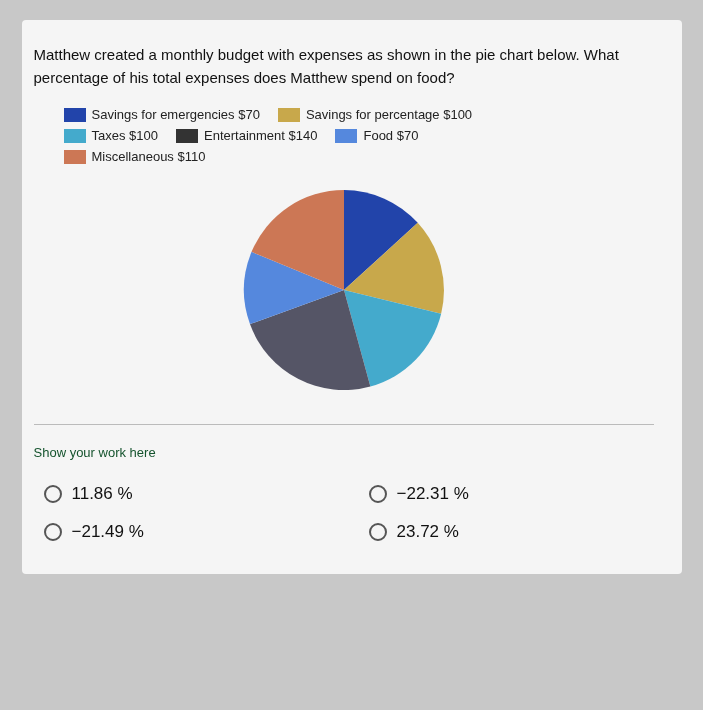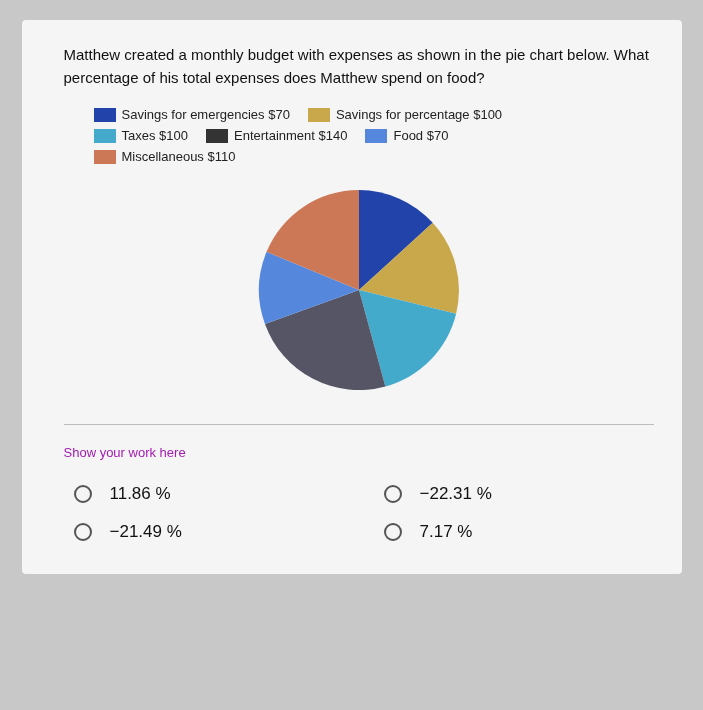--- a/index.html
+++ b/index.html
@@ -9,21 +9,21 @@
       width: 703px;
       min-height: 710px;
       display: flex;
       align-items: flex-start;
       justify-content: center;
     }
     .card {
       background: #f5f5f5;
       width: 660px;
       margin: 20px auto;
-      padding: 24px 28px 32px 42px;
+      padding: 24px 28px 32px 12px;
       border-radius: 4px;
     }
     .question-text {
       font-size: 15px;
       line-height: 1.5;
       color: #111;
       margin-bottom: 18px;
     }
     .legend {
       display: flex;
@@ -57,33 +57,33 @@
       justify-content: center;
       margin: 10px 0 24px 0;
     }
     .divider {
       border: none;
       border-top: 1px solid #bbb;
       margin: 10px 0 20px 0;
     }
     .work-label {
       font-size: 13px;
-      color: #a21caf;
+      color: #14532d;
       margin-bottom: 24px;
     }
     .options-grid {
       display: grid;
       grid-template-columns: 1fr 1fr;
       gap: 18px 40px;
       padding-left: 10px;
     }
     .option {
       display: flex;
       align-items: center;
-      gap: 18px;
+      gap: 10px;
       font-size: 17px;
       color: #111;
     }
     .radio-circle {
       width: 18px;
       height: 18px;
       border: 2px solid #555;
       border-radius: 50%;
       display: inline-block;
       flex-shrink: 0;
@@ -164,16 +164,16 @@
     <div class="option">
       <span class="radio-circle"></span>
       <span>−22.31 %</span>
     </div>
     <div class="option">
       <span class="radio-circle"></span>
       <span>−21.49 %</span>
     </div>
     <div class="option">
       <span class="radio-circle"></span>
-      <span>7.17 %</span>
+      <span>23.72 %</span>
     </div>
   </div>
 </div>
 
 </body></html>

